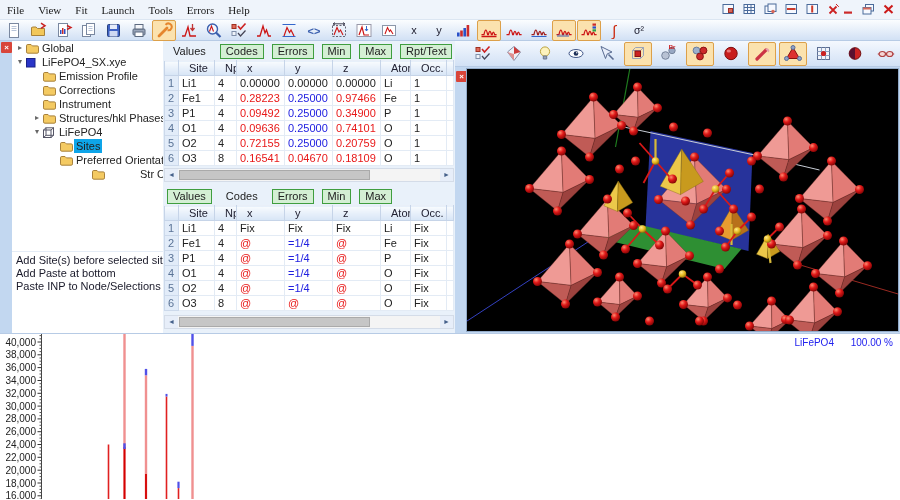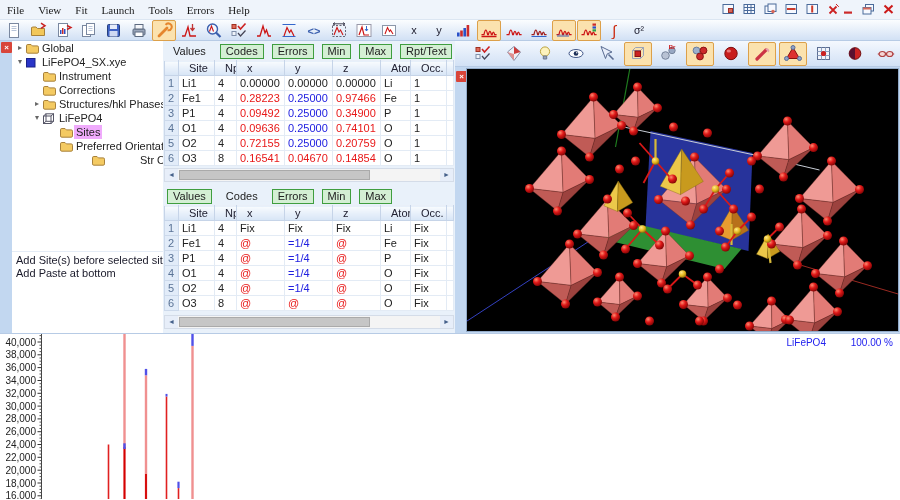--- a/index.html
+++ b/index.html
@@ -24,21 +24,21 @@
   
   #left-strip{position:absolute;left:0;top:41px;width:12px;height:292px;background:#c2d7f0;}
   .panel-x{position:absolute;width:11px;height:11px;background:#d8453a;color:#fff;font-size:8px;
            line-height:11px;text-align:center;font-weight:bold;border-radius:1px;}
   #tree-panel{position:absolute;left:12px;top:41px;width:151px;height:292px;background:#fff;
               border-right:1px solid #bcd0e8;}
   .tree-row{height:14px;line-height:14px;display:flex;align-items:center;white-space:nowrap;}
   .tree-exp{width:10px;color:#666;font-size:8px;text-align:center;flex:none;}
   .tree-ico{width:15px;flex:none;display:flex;}
   .tree-lab{padding:0 2px;}
-  .tree-row.sel .tree-lab{background:#f0abfc;}
+  .tree-row.sel .tree-lab{background:#0ea5e9;}
   #actions{position:absolute;left:12px;top:251px;width:151px;height:82px;background:#fff;
            border-top:1px solid #e4ecf6;padding-top:2px;}
   .action-item{height:13px;line-height:13px;padding-left:4px;color:#1a1a2a;white-space:nowrap;}
   
   #center-panel{position:absolute;left:163px;top:41px;width:292px;height:292px;background:#e9f1fa;}
   .tabs-row{position:absolute;left:4px;display:flex;align-items:center;height:15px;}
   .gtab{padding:0 5px;height:13px;line-height:13px;margin-right:8px;border:1px solid transparent;white-space:nowrap;}
   .gtab.inactive{background:#d4efd4;border-color:#3f9e3f;}
   table.grid{border-collapse:collapse;table-layout:fixed;width:290px;background:#fff;font-size:11px;position:absolute;left:1px;}
   table.grid th{height:14px;background:linear-gradient(#f8fbfe,#d7e5f6);border:1px solid #c6d4e8;
@@ -56,21 +56,21 @@
   #viewer-toolbar{position:absolute;left:0;top:0;width:445px;height:26px;
                   background:linear-gradient(#f4f8fe,#d2e1f5);border-bottom:1px solid #b7cbe5;
                   display:flex;align-items:center;padding-left:14px;box-sizing:border-box;}
   #viewer-toolbar .tb{width:26px;height:22px;margin-right:3px;}
   #viewer3d{position:absolute;left:11px;top:27px;width:431px;height:262px;background:#000;
             border:1px solid #93abc9;}
   
   #chart{position:absolute;left:0;top:333px;width:900px;height:167px;background:#fff;
          border-top:1px solid #b7cbe5;box-sizing:border-box;}
   #chart-legend{position:absolute;right:7px;top:3px;font-size:10px;color:#2222ee;}
-  #chart-legend span{margin-left:22px;}
+  #chart-legend span{margin-left:14px;}
   svg text{font-family:"Liberation Sans",sans-serif;}
 </style>
 </head>
 <body>
 
 <div id="app">
   <div id="menubar">
     <div id="menu-items" style="display: flex;">
         <div class="menu-item">File</div>
         <div class="menu-item">View</div>
@@ -399,30 +399,39 @@
         </span>
         <span class="tree-lab">LiFePO4_SX.xye</span>
       </div>
       <div class="tree-row" style="padding-left: 20px;">
         <span class="tree-exp"></span>
         <span class="tree-ico">
           <svg width="14" height="11" viewBox="0 0 13 11">
             <path d="M1,2.8 q0,-1.3 1.3,-1.3 h3.2 l1.4,1.4 h4.8 q1.3,0 1.3,1.3 v4.7 q0,1.3 -1.3,1.3 H2.3 q-1.3,0 -1.3,-1.3 z" fill="#f4ca62" stroke="#a8813b"></path>
           </svg>
         </span>
-        <span class="tree-lab">Instrument</span>
+        <span class="tree-lab">Emission Profile</span>
       </div>
       <div class="tree-row" style="padding-left: 20px;">
         <span class="tree-exp"></span>
         <span class="tree-ico">
           <svg width="14" height="11" viewBox="0 0 13 11">
             <path d="M1,2.8 q0,-1.3 1.3,-1.3 h3.2 l1.4,1.4 h4.8 q1.3,0 1.3,1.3 v4.7 q0,1.3 -1.3,1.3 H2.3 q-1.3,0 -1.3,-1.3 z" fill="#f4ca62" stroke="#a8813b"></path>
           </svg>
         </span>
         <span class="tree-lab">Corrections</span>
+      </div>
+      <div class="tree-row" style="padding-left: 20px;">
+        <span class="tree-exp"></span>
+        <span class="tree-ico">
+          <svg width="14" height="11" viewBox="0 0 13 11">
+            <path d="M1,2.8 q0,-1.3 1.3,-1.3 h3.2 l1.4,1.4 h4.8 q1.3,0 1.3,1.3 v4.7 q0,1.3 -1.3,1.3 H2.3 q-1.3,0 -1.3,-1.3 z" fill="#f4ca62" stroke="#a8813b"></path>
+          </svg>
+        </span>
+        <span class="tree-lab">Instrument</span>
       </div>
       <div class="tree-row" style="padding-left: 20px;">
         <span class="tree-exp">▸</span>
         <span class="tree-ico">
           <svg width="14" height="11" viewBox="0 0 13 11">
             <path d="M1,2.8 q0,-1.3 1.3,-1.3 h3.2 l1.4,1.4 h4.8 q1.3,0 1.3,1.3 v4.7 q0,1.3 -1.3,1.3 H2.3 q-1.3,0 -1.3,-1.3 z" fill="#f4ca62" stroke="#a8813b"></path>
           </svg>
         </span>
         <span class="tree-lab">Structures/hkl Phases</span>
       </div>
@@ -462,20 +471,21 @@
             <path d="M1,2.8 q0,-1.3 1.3,-1.3 h3.2 l1.4,1.4 h4.8 q1.3,0 1.3,1.3 v4.7 q0,1.3 -1.3,1.3 H2.3 q-1.3,0 -1.3,-1.3 z" fill="#f4ca62" stroke="#a8813b"></path>
           </svg>
         </span>
         <span class="tree-lab">Str Output</span>
       </div>
     </div>
 
   <div id="actions">
       <div class="action-item">Add Site(s) before selected site(s)</div>
       <div class="action-item">Add Paste at bottom</div>
+      <div class="action-item">Paste INP to Node/Selections</div>
     </div>
 
   <div id="center-panel">
     <div class="tabs-row" style="top:3px;" id="tabs1">
         <div class="gtab gactive">Values</div>
         <div class="gtab inactive">Codes</div>
         <div class="gtab inactive">Errors</div>
         <div class="gtab inactive">Min</div>
         <div class="gtab inactive">Max</div>
         <div class="gtab inactive">Rpt/Text</div>
@@ -560,21 +570,21 @@
             <td class="">O</td>
             <td class="">1</td>
             <td></td>
           </tr>
           <tr>
             <td class="rn">6</td>
             <td class="">O3</td>
             <td class="">8</td>
             <td class="c-r">0.16541</td>
             <td class="c-r">0.04670</td>
-            <td class="c-r">0.14854</td>
+            <td class="c-r">0.18109</td>
             <td class="">O</td>
             <td class="">1</td>
             <td></td>
           </tr>
         </tbody>
       </table>
       <div id="grid1-host"></div>
     <div class="hscroll" style="top:127px;">
       <div class="sarr">◄</div>
       <div class="strack">

